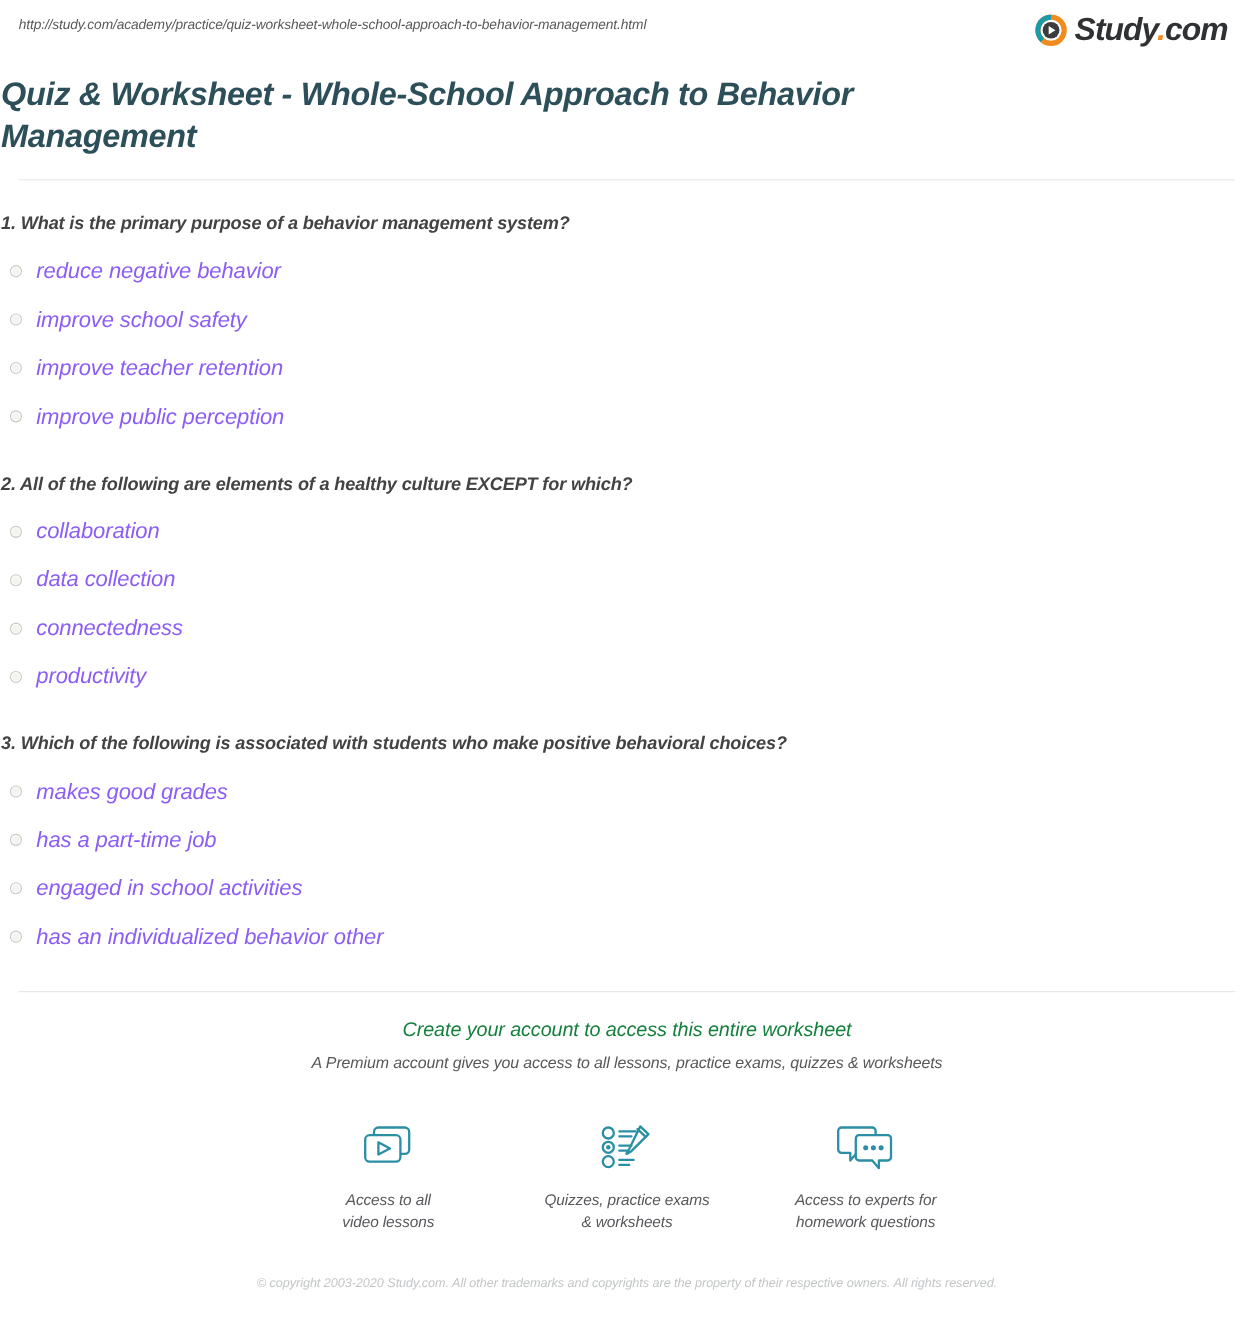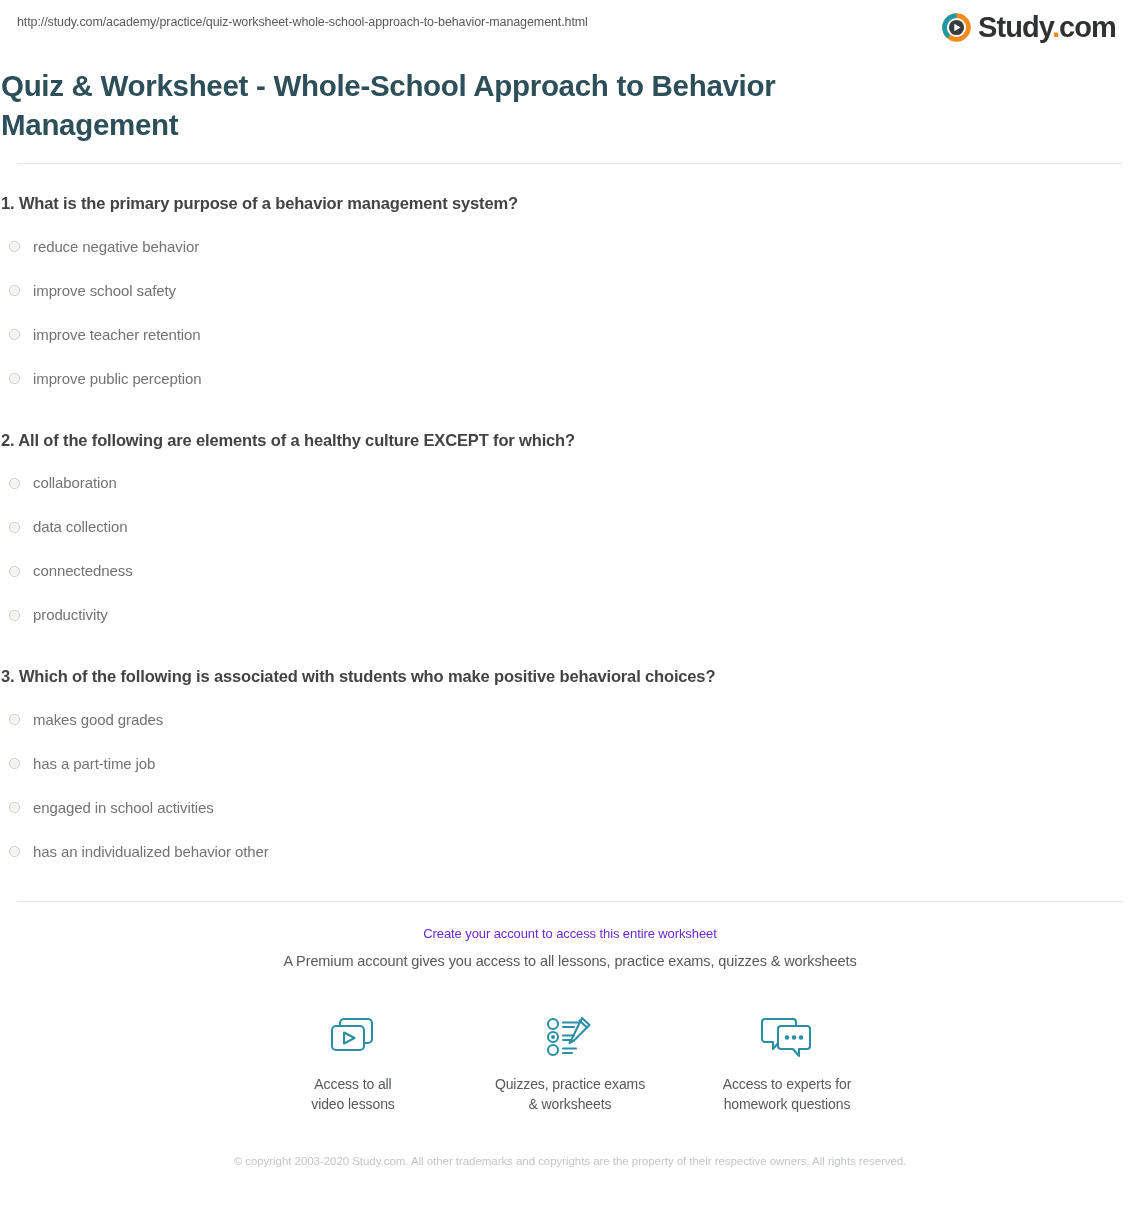--- a/index.html
+++ b/index.html
@@ -15,20 +15,21 @@
     color: #444444;
     -webkit-font-smoothing: antialiased;
     overflow: hidden;
   }
 
   .page {
     width: 1140px;
     height: 1208px;
     position: relative;
     padding: 0;
+    font-style: italic;
   }
 
   
   .header {
     display: flex;
     align-items: flex-start;
     justify-content: space-between;
     padding: 13px 22px 0 17px;
     height: 58px;
   }
@@ -112,40 +113,40 @@
     height: 11px;
     border-radius: 50%;
     border: 1px solid #c9c9c4;
     background: #f3f3f0;
     flex: none;
     margin-left: 8px;
     margin-right: 13px;
     box-shadow: inset 0 0 0 1px #ffffff;
   }
   .option-label {
-    font-size: 15px;
-    color: #737373;
+    font-size: 20px;
+    color: #8b5cf6;
     line-height: 1.2;
     letter-spacing: -0.1px;
   }
 
   .divider-bottom {
     height: 1px;
     background: #e4e6e7;
     margin: 27px 17px 0 17px;
   }
 
   
   .cta {
     text-align: center;
     padding-top: 24px;
   }
   .cta-heading {
-    font-size: 13px;
-    color: #6d28d9;
+    font-size: 18px;
+    color: #15803d;
     line-height: 1.2;
     font-weight: 400;
     letter-spacing: -0.1px;
     margin: 0 0 11px 0;
   }
   .cta-sub {
     font-size: 14.5px;
     color: #58585a;
     line-height: 1.2;
     letter-spacing: -0.1px;

